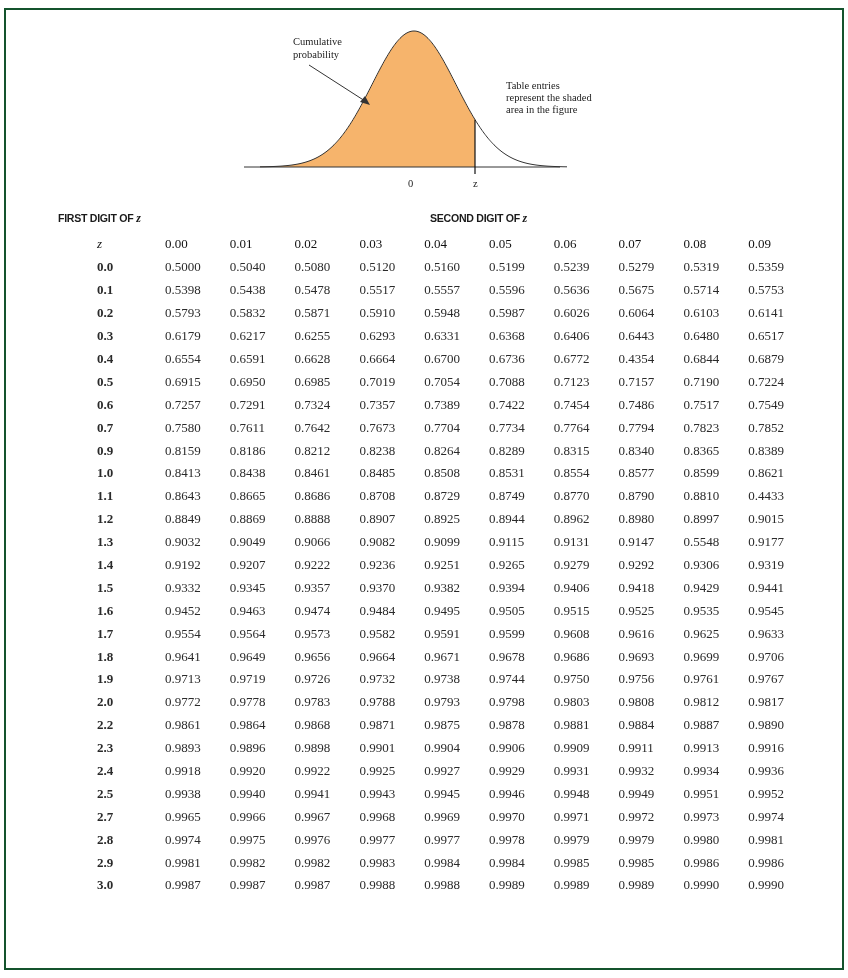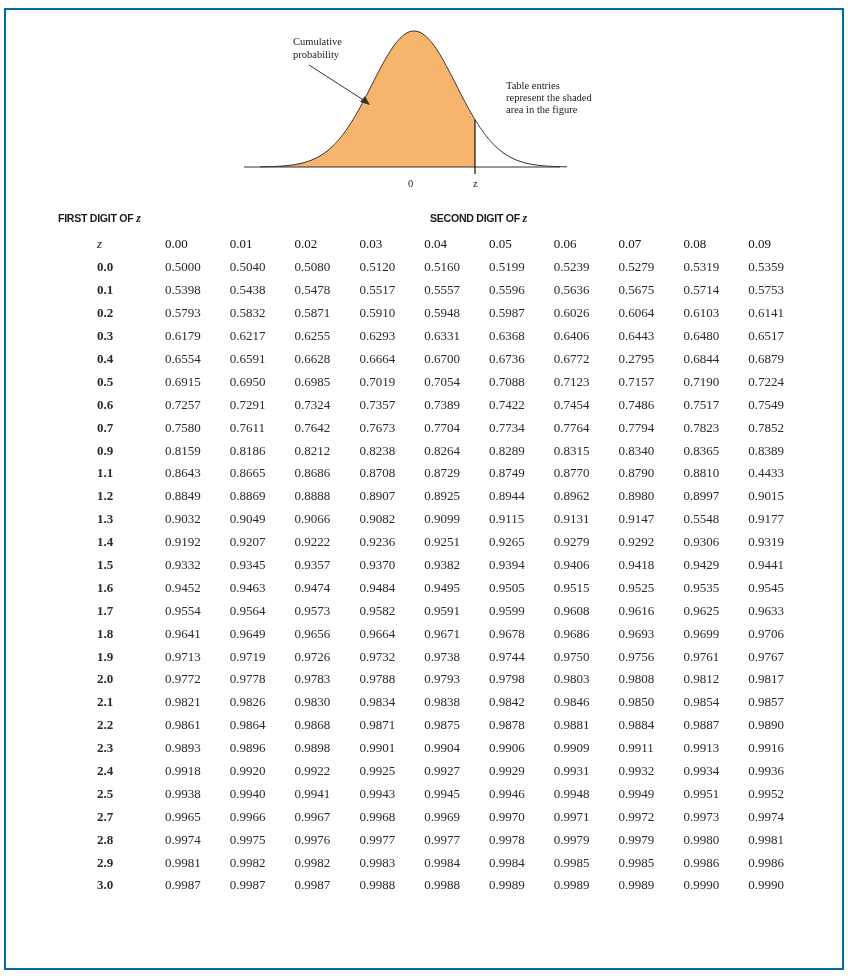--- a/index.html
+++ b/index.html
@@ -1,19 +1,19 @@
 <!DOCTYPE html>
 <html><head>
 <meta charset="utf-8">
 <style>
   html, body { margin: 0; padding: 0; background: #ffffff; }
   body { width: 848px; height: 978px; position: relative; overflow: hidden; }
   .frame {
     position: absolute; left: 4px; top: 8px; width: 836px; height: 958px;
-    border: 2px solid #0369a1; box-sizing: content-box; background: #fff;
+    border: 2px solid #14532d; box-sizing: content-box; background: #fff;
   }
   .figure { position: absolute; left: 216px; top: 0px; width: 420px; height: 200px; }
   .figure svg { display: block; }
   .fig-text { font-family: "Liberation Serif", serif; font-size: 10.5px; fill: #222; }
   .section-label {
     position: absolute; font-family: "Liberation Sans", sans-serif; font-weight: bold;
     font-size: 11.5px; color: #1a1a1a; letter-spacing: -0.3px; transform: scaleX(0.92); transform-origin: left;
   }
   .section-label i { font-family: "Liberation Serif", serif; font-style: italic; font-size: 13px; }
   .first-digit { left: 52px; top: 200px; }
@@ -125,21 +125,21 @@
         </tr>
         <tr>
           <td class="c-z">0.4</td>
           <td class="c-v">0.6554</td>
           <td class="c-v">0.6591</td>
           <td class="c-v">0.6628</td>
           <td class="c-v">0.6664</td>
           <td class="c-v">0.6700</td>
           <td class="c-v">0.6736</td>
           <td class="c-v">0.6772</td>
-          <td class="c-v">0.2795</td>
+          <td class="c-v">0.4354</td>
           <td class="c-v">0.6844</td>
           <td class="c-v">0.6879</td>
         </tr>
         <tr>
           <td class="c-z">0.5</td>
           <td class="c-v">0.6915</td>
           <td class="c-v">0.6950</td>
           <td class="c-v">0.6985</td>
           <td class="c-v">0.7019</td>
           <td class="c-v">0.7054</td>
@@ -182,20 +182,33 @@
           <td class="c-v">0.8212</td>
           <td class="c-v">0.8238</td>
           <td class="c-v">0.8264</td>
           <td class="c-v">0.8289</td>
           <td class="c-v">0.8315</td>
           <td class="c-v">0.8340</td>
           <td class="c-v">0.8365</td>
           <td class="c-v">0.8389</td>
         </tr>
         <tr>
+          <td class="c-z">1.0</td>
+          <td class="c-v">0.8413</td>
+          <td class="c-v">0.8438</td>
+          <td class="c-v">0.8461</td>
+          <td class="c-v">0.8485</td>
+          <td class="c-v">0.8508</td>
+          <td class="c-v">0.8531</td>
+          <td class="c-v">0.8554</td>
+          <td class="c-v">0.8577</td>
+          <td class="c-v">0.8599</td>
+          <td class="c-v">0.8621</td>
+        </tr>
+        <tr>
           <td class="c-z">1.1</td>
           <td class="c-v">0.8643</td>
           <td class="c-v">0.8665</td>
           <td class="c-v">0.8686</td>
           <td class="c-v">0.8708</td>
           <td class="c-v">0.8729</td>
           <td class="c-v">0.8749</td>
           <td class="c-v">0.8770</td>
           <td class="c-v">0.8790</td>
           <td class="c-v">0.8810</td>
@@ -312,33 +325,20 @@
           <td class="c-v">0.9783</td>
           <td class="c-v">0.9788</td>
           <td class="c-v">0.9793</td>
           <td class="c-v">0.9798</td>
           <td class="c-v">0.9803</td>
           <td class="c-v">0.9808</td>
           <td class="c-v">0.9812</td>
           <td class="c-v">0.9817</td>
         </tr>
         <tr>
-          <td class="c-z">2.1</td>
-          <td class="c-v">0.9821</td>
-          <td class="c-v">0.9826</td>
-          <td class="c-v">0.9830</td>
-          <td class="c-v">0.9834</td>
-          <td class="c-v">0.9838</td>
-          <td class="c-v">0.9842</td>
-          <td class="c-v">0.9846</td>
-          <td class="c-v">0.9850</td>
-          <td class="c-v">0.9854</td>
-          <td class="c-v">0.9857</td>
-        </tr>
-        <tr>
           <td class="c-z">2.2</td>
           <td class="c-v">0.9861</td>
           <td class="c-v">0.9864</td>
           <td class="c-v">0.9868</td>
           <td class="c-v">0.9871</td>
           <td class="c-v">0.9875</td>
           <td class="c-v">0.9878</td>
           <td class="c-v">0.9881</td>
           <td class="c-v">0.9884</td>
           <td class="c-v">0.9887</td>

